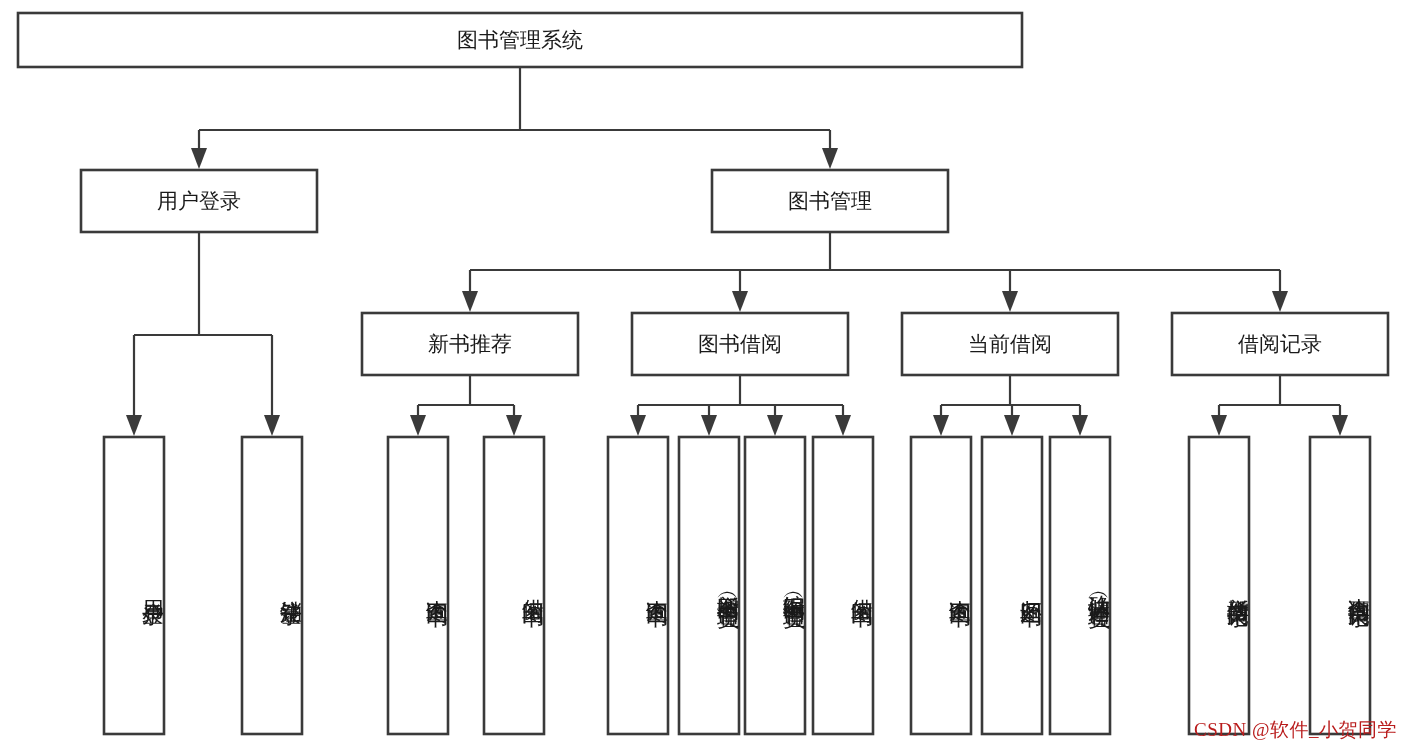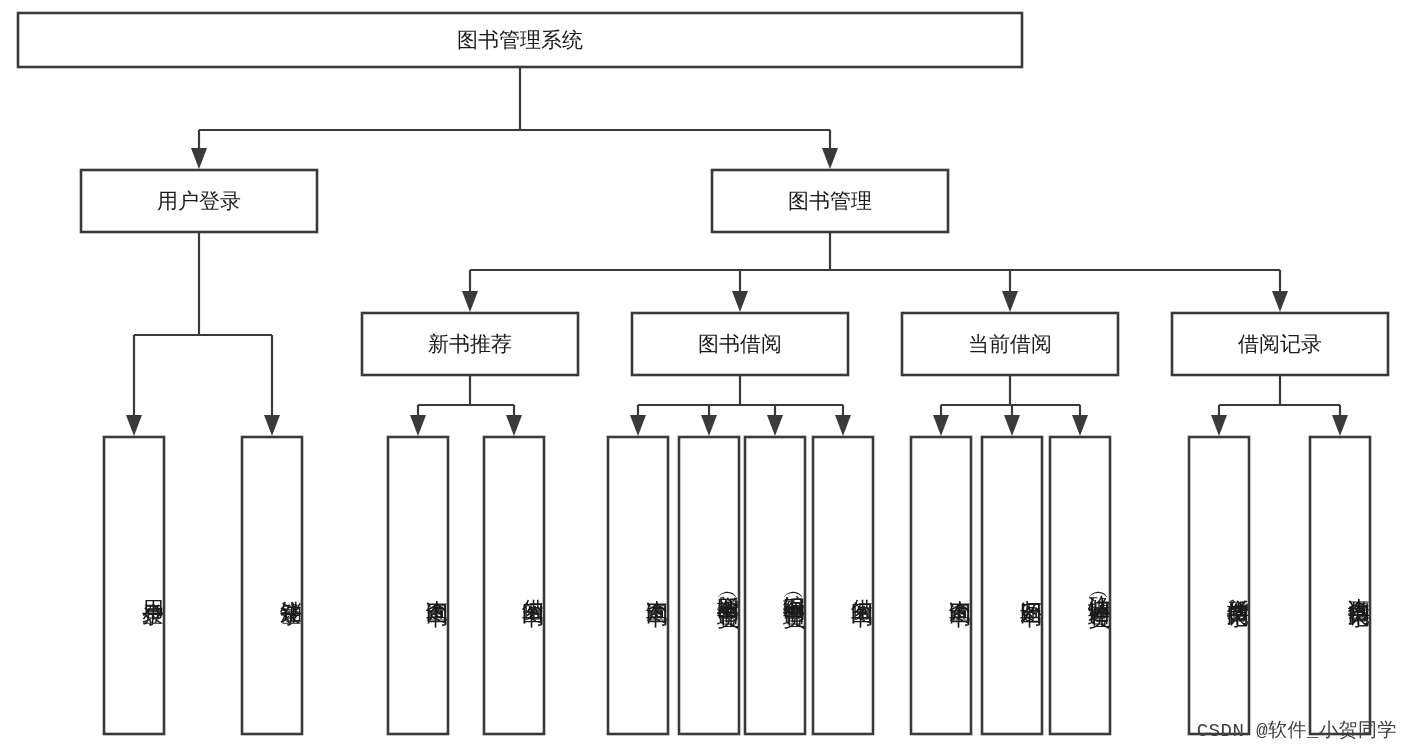--- a/index.html
+++ b/index.html
@@ -61,23 +61,23 @@
     text-align: center;
     display: flex;
     align-items: flex-start;
     justify-content: center;
     pointer-events: none;
   }
   .watermark {
     position: absolute;
     right: 8px;
     bottom: 4px;
-    font-family: Liberation Mono, monospace;
+    font-family: Liberation Serif, serif;
     font-size: 19px;
-    color: #404040;
+    color: #b91c1c;
     letter-spacing: 0.5px;
     white-space: nowrap;
   }
 </style>
 </head>
 <body>
 
 <div id="diagram-root">
 
   <svg id="tree-svg" viewBox="0 0 1405 747">

